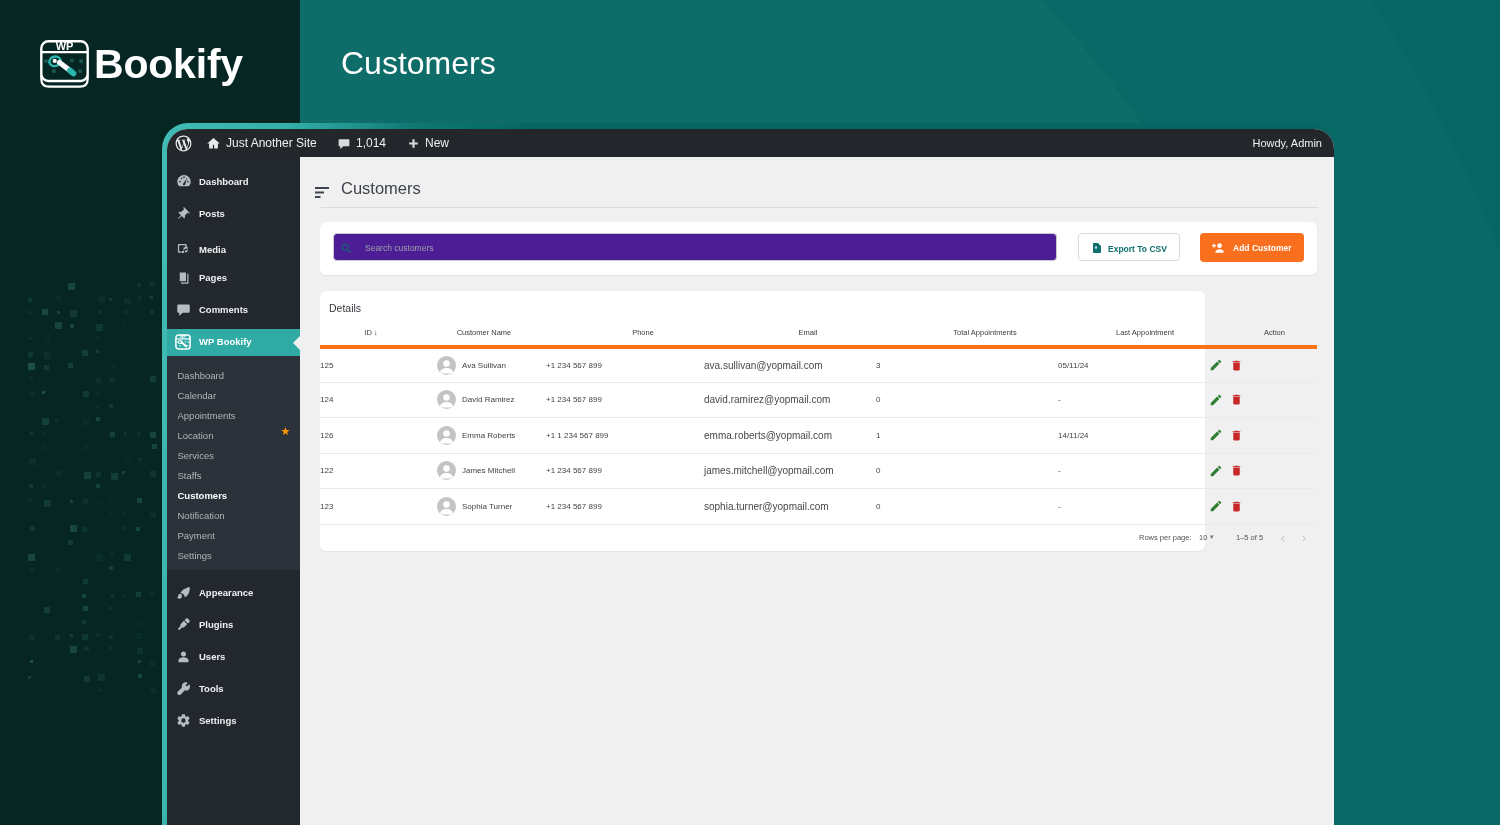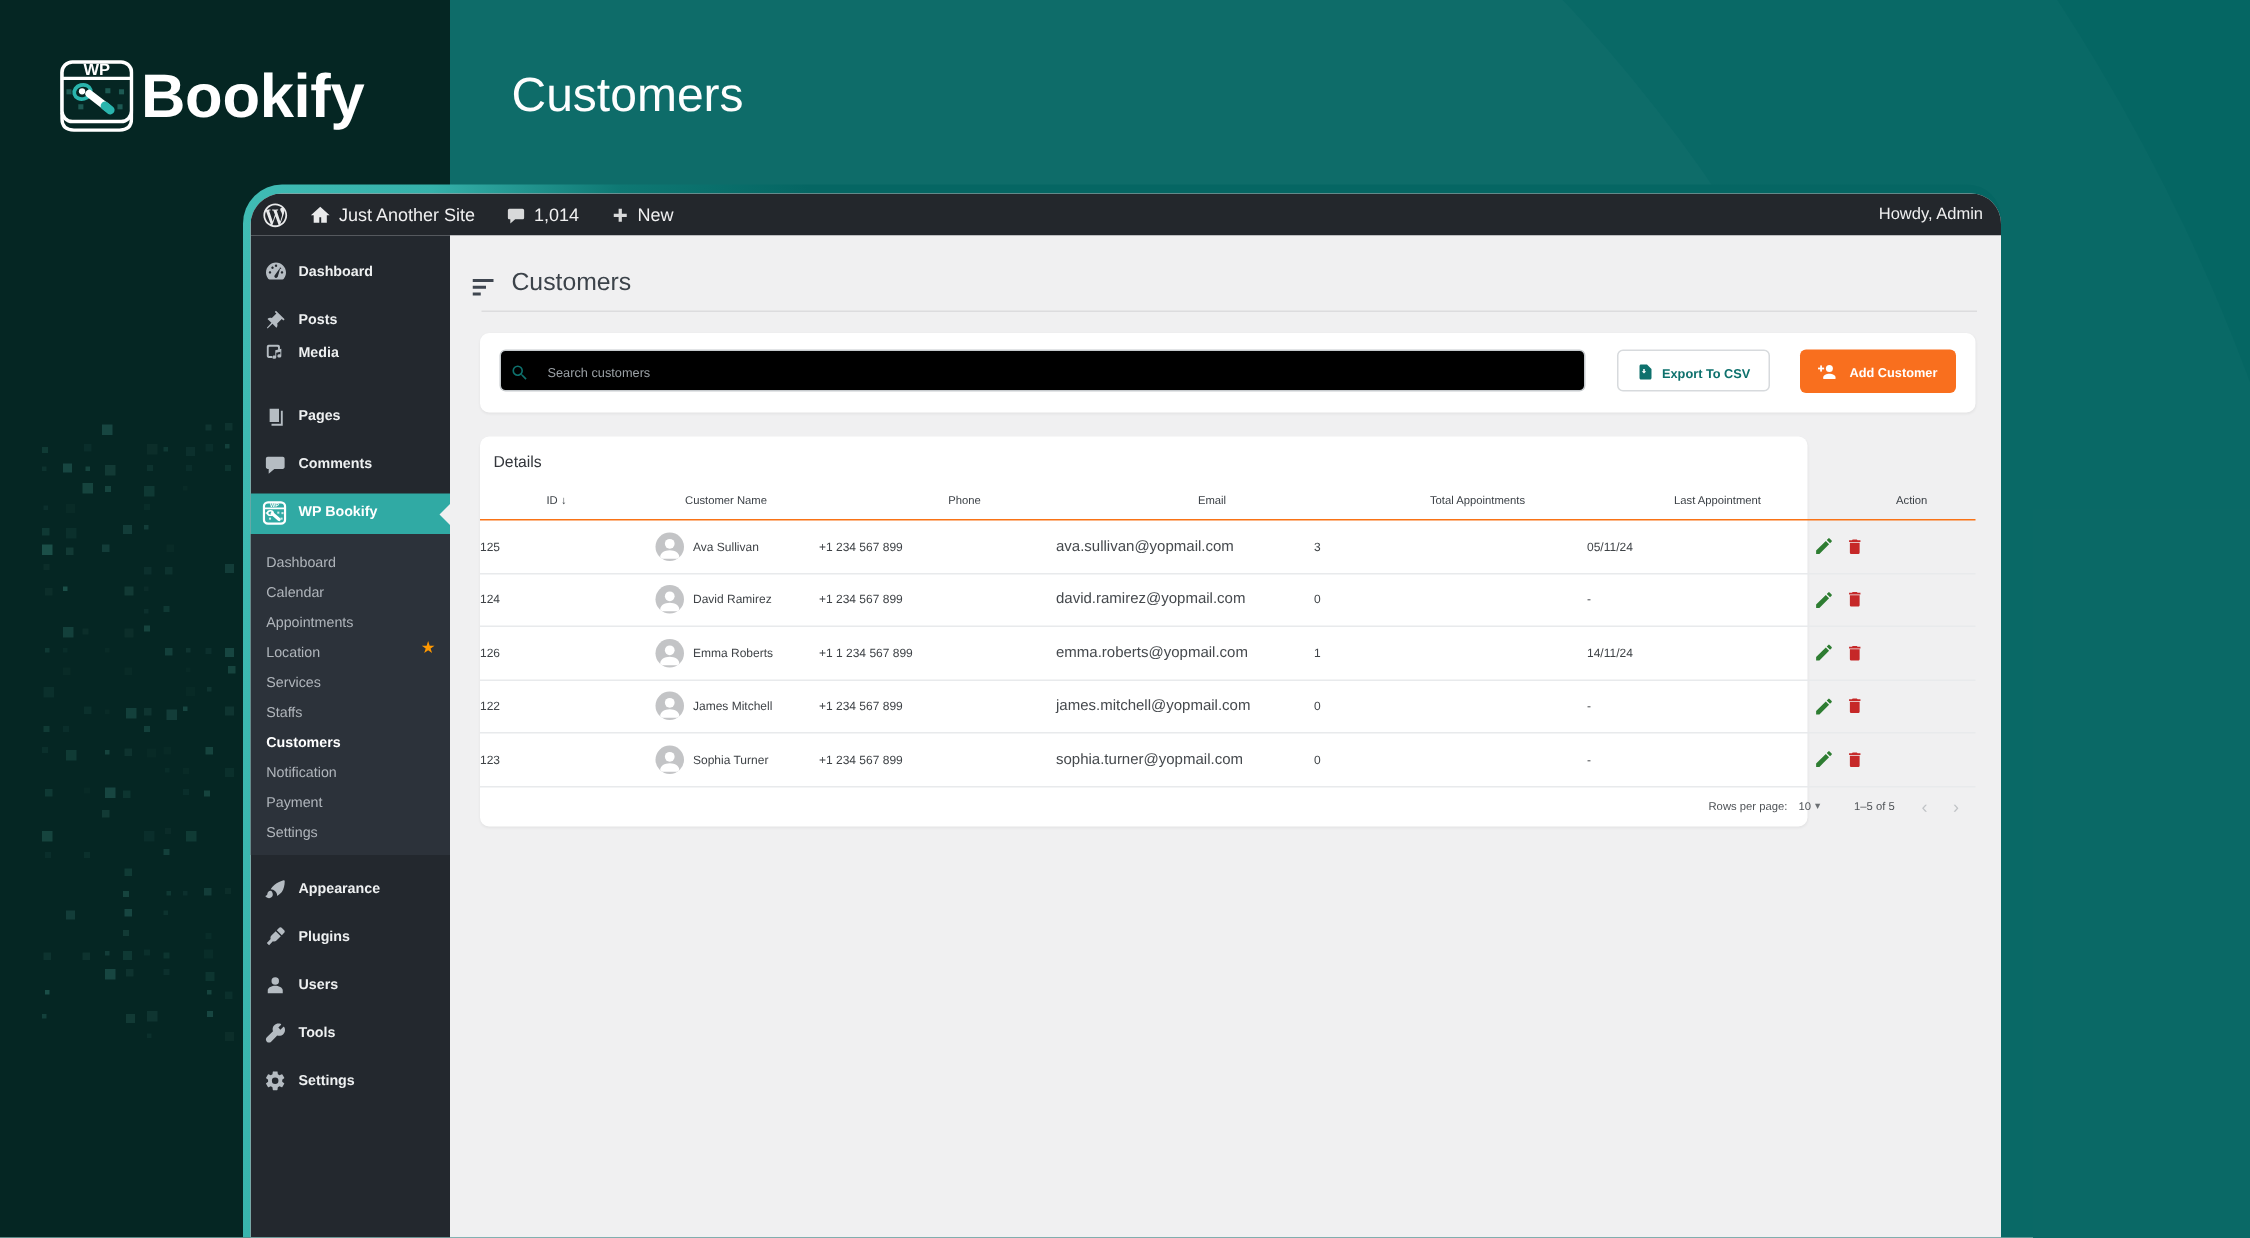--- a/index.html
+++ b/index.html
@@ -49,30 +49,30 @@
 #loc-star { position:absolute; left:103px; color:#ff9800; font-size:11px; }
 
 
 #content { position:absolute; left:133px; top:28px; width:1034px; height:668px; background:#f0f0f1; }
 #hd-icon { position:absolute; left:15px; top:28px; }
 #hd-title { position:absolute; left:41px; top:22px; font-size:16.5px; color:#3c434a; }
 #hd-divider { position:absolute; left:21px; top:50px; width:997px; height:1px; background:#dcdcde; }
 
 .card { position:absolute; background:#fff; border-radius:6px; box-shadow:0 1px 2px rgba(0,0,0,0.06); }
 #search-card { left:20px; top:65px; width:997px; height:53px; }
-#search-box { position:absolute; left:13px; top:11px; width:724px; height:28px; border:1px solid #c6cacd; border-radius:4px; background:#000000; }
+#search-box { position:absolute; left:13px; top:11px; width:724px; height:28px; border:1px solid #c6cacd; border-radius:4px; background:#4c1d95; }
 #search-ph { position:absolute; left:31px; top:8.5px; font-size:8.5px; color:#9ba1a6; }
 #btn-export { position:absolute; left:758px; top:11px; width:102px; height:28px; border:1px solid #d7dadd; border-radius:4px; background:#fff; color:#0e716d; font-size:8.5px; font-weight:bold; white-space:nowrap; }
 #btn-add { position:absolute; left:880px; top:11px; width:104px; height:29px; border-radius:4px; background:#f96f1e; color:#fff; font-size:8.5px; font-weight:bold; white-space:nowrap; }
 .btn-lbl { position:absolute; top:10px; }
 
 #details-card { left:20px; top:134px; width:885px; height:260px; }
 #details-lbl { position:absolute; left:9px; top:11px; font-size:10.5px; font-weight:normal; color:#33363b; }
 table { position:absolute; left:0; top:29px; width:997px; border-collapse:collapse; font-size:8px; color:#3f4347; table-layout:fixed; }
-th { font-size:7.5px; font-weight:normal; color:#3b4046; height:26.5px; border-bottom:1px solid #f97316;padding-left:36px; }
+th { font-size:7.5px; font-weight:normal; color:#3b4046; height:26.5px; border-bottom:4px solid #f97316;padding-left:36px; }
 td { height:35.5px; text-align:left; border-bottom:1px solid #e8eaec; }
 td.email { font-size:10px; color:#45494d; }
 .c-id { width:66px; } .c-name { width:160px; } .c-phone { width:158px; } .c-email { width:172px; }
 .c-tot { width:182px; } .c-last { width:138px; } .c-act { width:121px; }
 .namecell { display:flex; align-items:center; justify-content:flex-start; padding-left:51px; gap:6px; }
 .avatar { width:19px; height:19px; border-radius:50%; background:#c3c4c6; position:relative; overflow:hidden; flex:0 0 19px;}
 #pagination { position:absolute; left:0; top:233px; width:997px; height:27px; font-size:7.5px; color:#4f5357; }
 
 
 .act-ic { display:inline-block; vertical-align:middle; }
@@ -271,21 +271,21 @@
             <path fill="#b5bcc2" d="M12 3C6.5 3 2 7.5 2 13c0 2.4.8 4.5 2.2 6.2.3.4.8.8 1.4.8h12.8c.6 0 1.1-.4 1.4-.8C21.2 17.5 22 15.4 22 13c0-5.5-4.5-10-10-10zm0 2c.7 0 1.2.6 1.2 1.2S12.7 7.5 12 7.5s-1.2-.6-1.2-1.2S11.3 5 12 5zM6 14.2c-.7 0-1.2-.5-1.2-1.2S5.3 11.8 6 11.8s1.2.5 1.2 1.2-.5 1.2-1.2 1.2zm2.5-4.7C7.8 9.5 7.3 9 7.3 8.3S7.8 7 8.5 7s1.2.6 1.2 1.3-.5 1.2-1.2 1.2zm5 8.1c-.4.5-1 .9-1.5.9s-1.1-.4-1.5-.9c-.3-.5-.2-1.1.1-1.5l4.8-6.9c.2-.3.7-.1.6.3l-2.3 8c0 .1-.1.1-.2.1zm2-8.1c-.1-.3-.1-.5 0-.8l.6-1c.5.4 1 .9 1.3 1.4-.3.2-.6.4-1 .4h-.9zM18 14.2c-.7 0-1.2-.5-1.2-1.2s.5-1.2 1.2-1.2 1.2.5 1.2 1.2-.5 1.2-1.2 1.2z"></path>
           </svg>
       <span class="lbl">Dashboard</span>
     </div>
     <div class="mitem" style="top:40px;">
       <svg width="15" height="15" viewBox="0 0 24 24">
             <path fill="#b5bcc2" d="M14.5 2 13 3.5l2 2-5.5 5.5c-1.8-.7-4-.4-5.3 1L9 16.7l-5.5 6 .8.8 6-5.5 4.7 4.8c1.4-1.3 1.7-3.5 1-5.3l5.5-5.5 2 2L25 12.5 14.5 2z" transform="scale(0.88)"></path>
           </svg>
       <span class="lbl">Posts</span>
     </div>
-    <div class="mitem" style="top:62px;padding-left:44px;">
+    <div class="mitem" style="top:76px;padding-left:44px;">
       <svg width="15" height="15" viewBox="0 0 24 24">
             <path fill="#b5bcc2" d="M5 3h10c1.1 0 2 .9 2 2v3.5h-2V6c0-.6-.4-1-1-1H6c-.6 0-1 .4-1 1v8c0 .6.4 1 1 1h2.5v2H5c-1.1 0-2-.9-2-2V5c0-1.1.9-2 2-2z"></path>
             <path fill="#b5bcc2" d="M19 9.5l-7 1.8v6.3c-.4-.2-.8-.3-1.2-.3-1.3 0-2.3.8-2.3 1.9s1 1.9 2.3 1.9 2.3-.8 2.3-1.9v-5l4.8-1.2v3.2c-.4-.2-.8-.3-1.2-.3-1.3 0-2.3.8-2.3 1.9s1 1.9 2.3 1.9 2.3-.8 2.3-1.9V9.5z" transform="translate(1,-1.5) scale(0.92)"></path>
           </svg>
       <span class="lbl">Media</span>
     </div>
     <div class="mitem" style="top:104px;">
       <svg width="15" height="15" viewBox="0 0 24 24">
             <path fill="#b5bcc2" d="M16 4H6v14h10V4zm2 2v14H8v2h12V6h-2z"></path>
           </svg>

